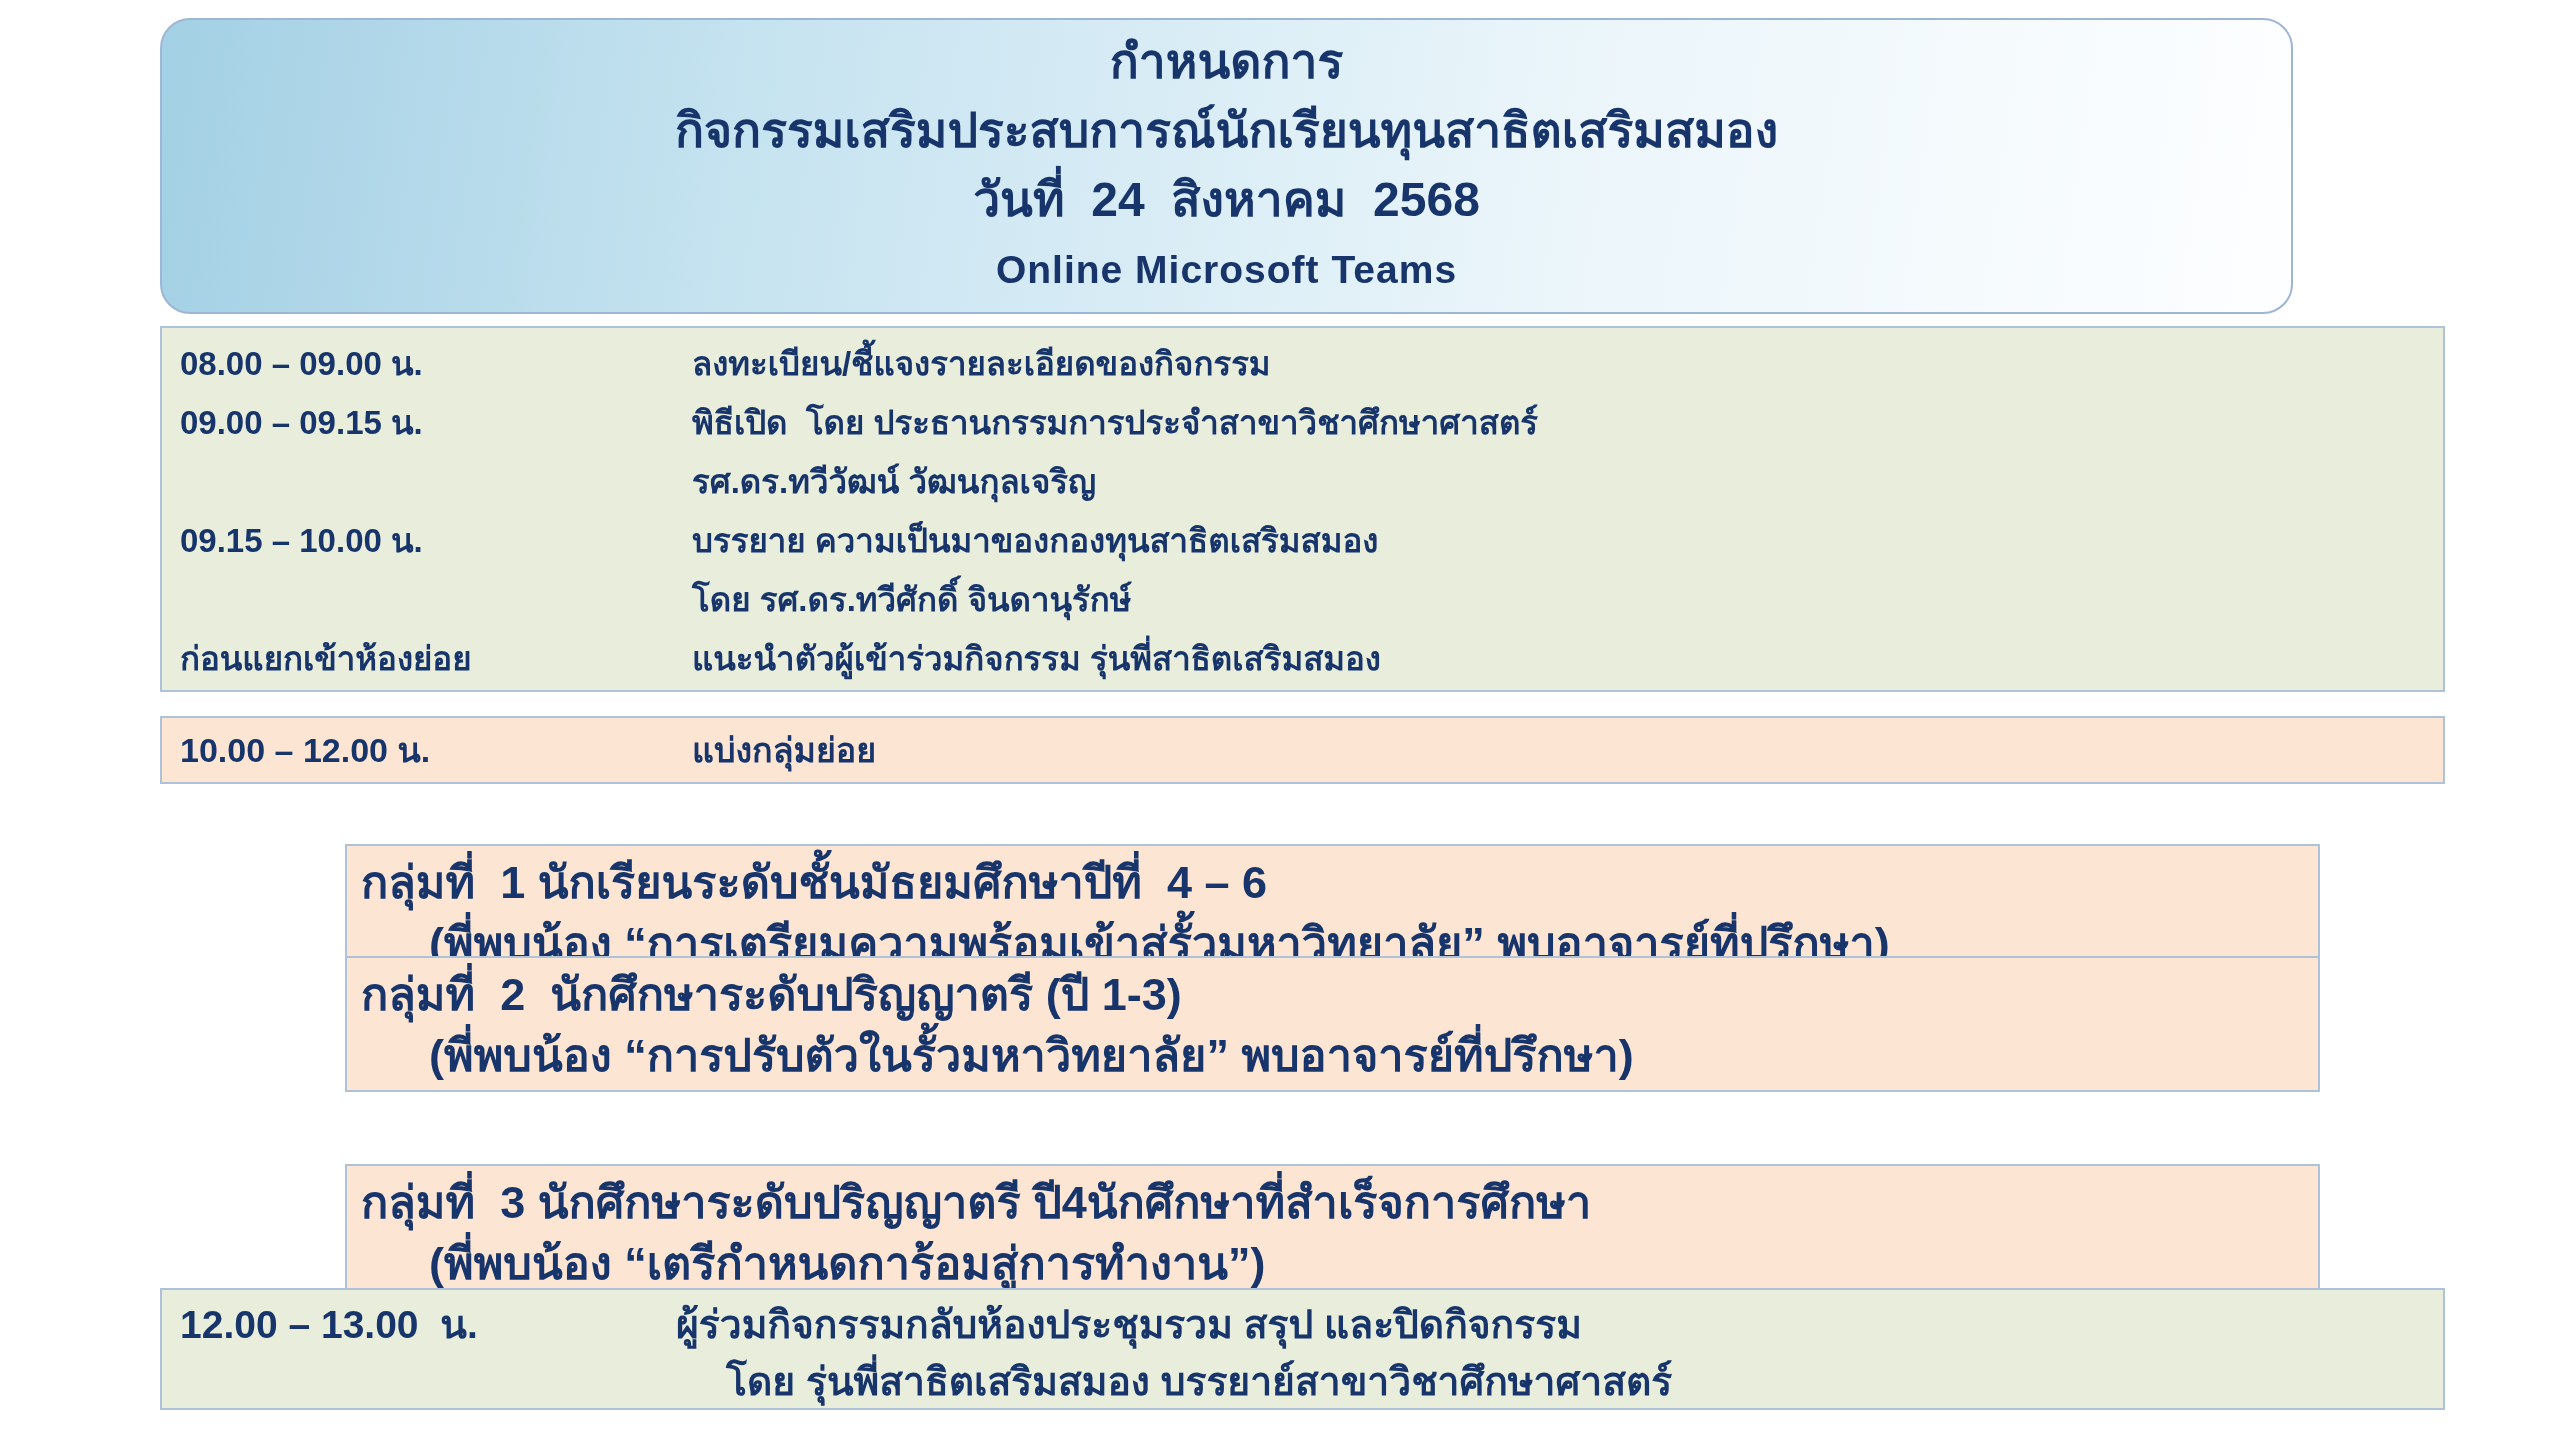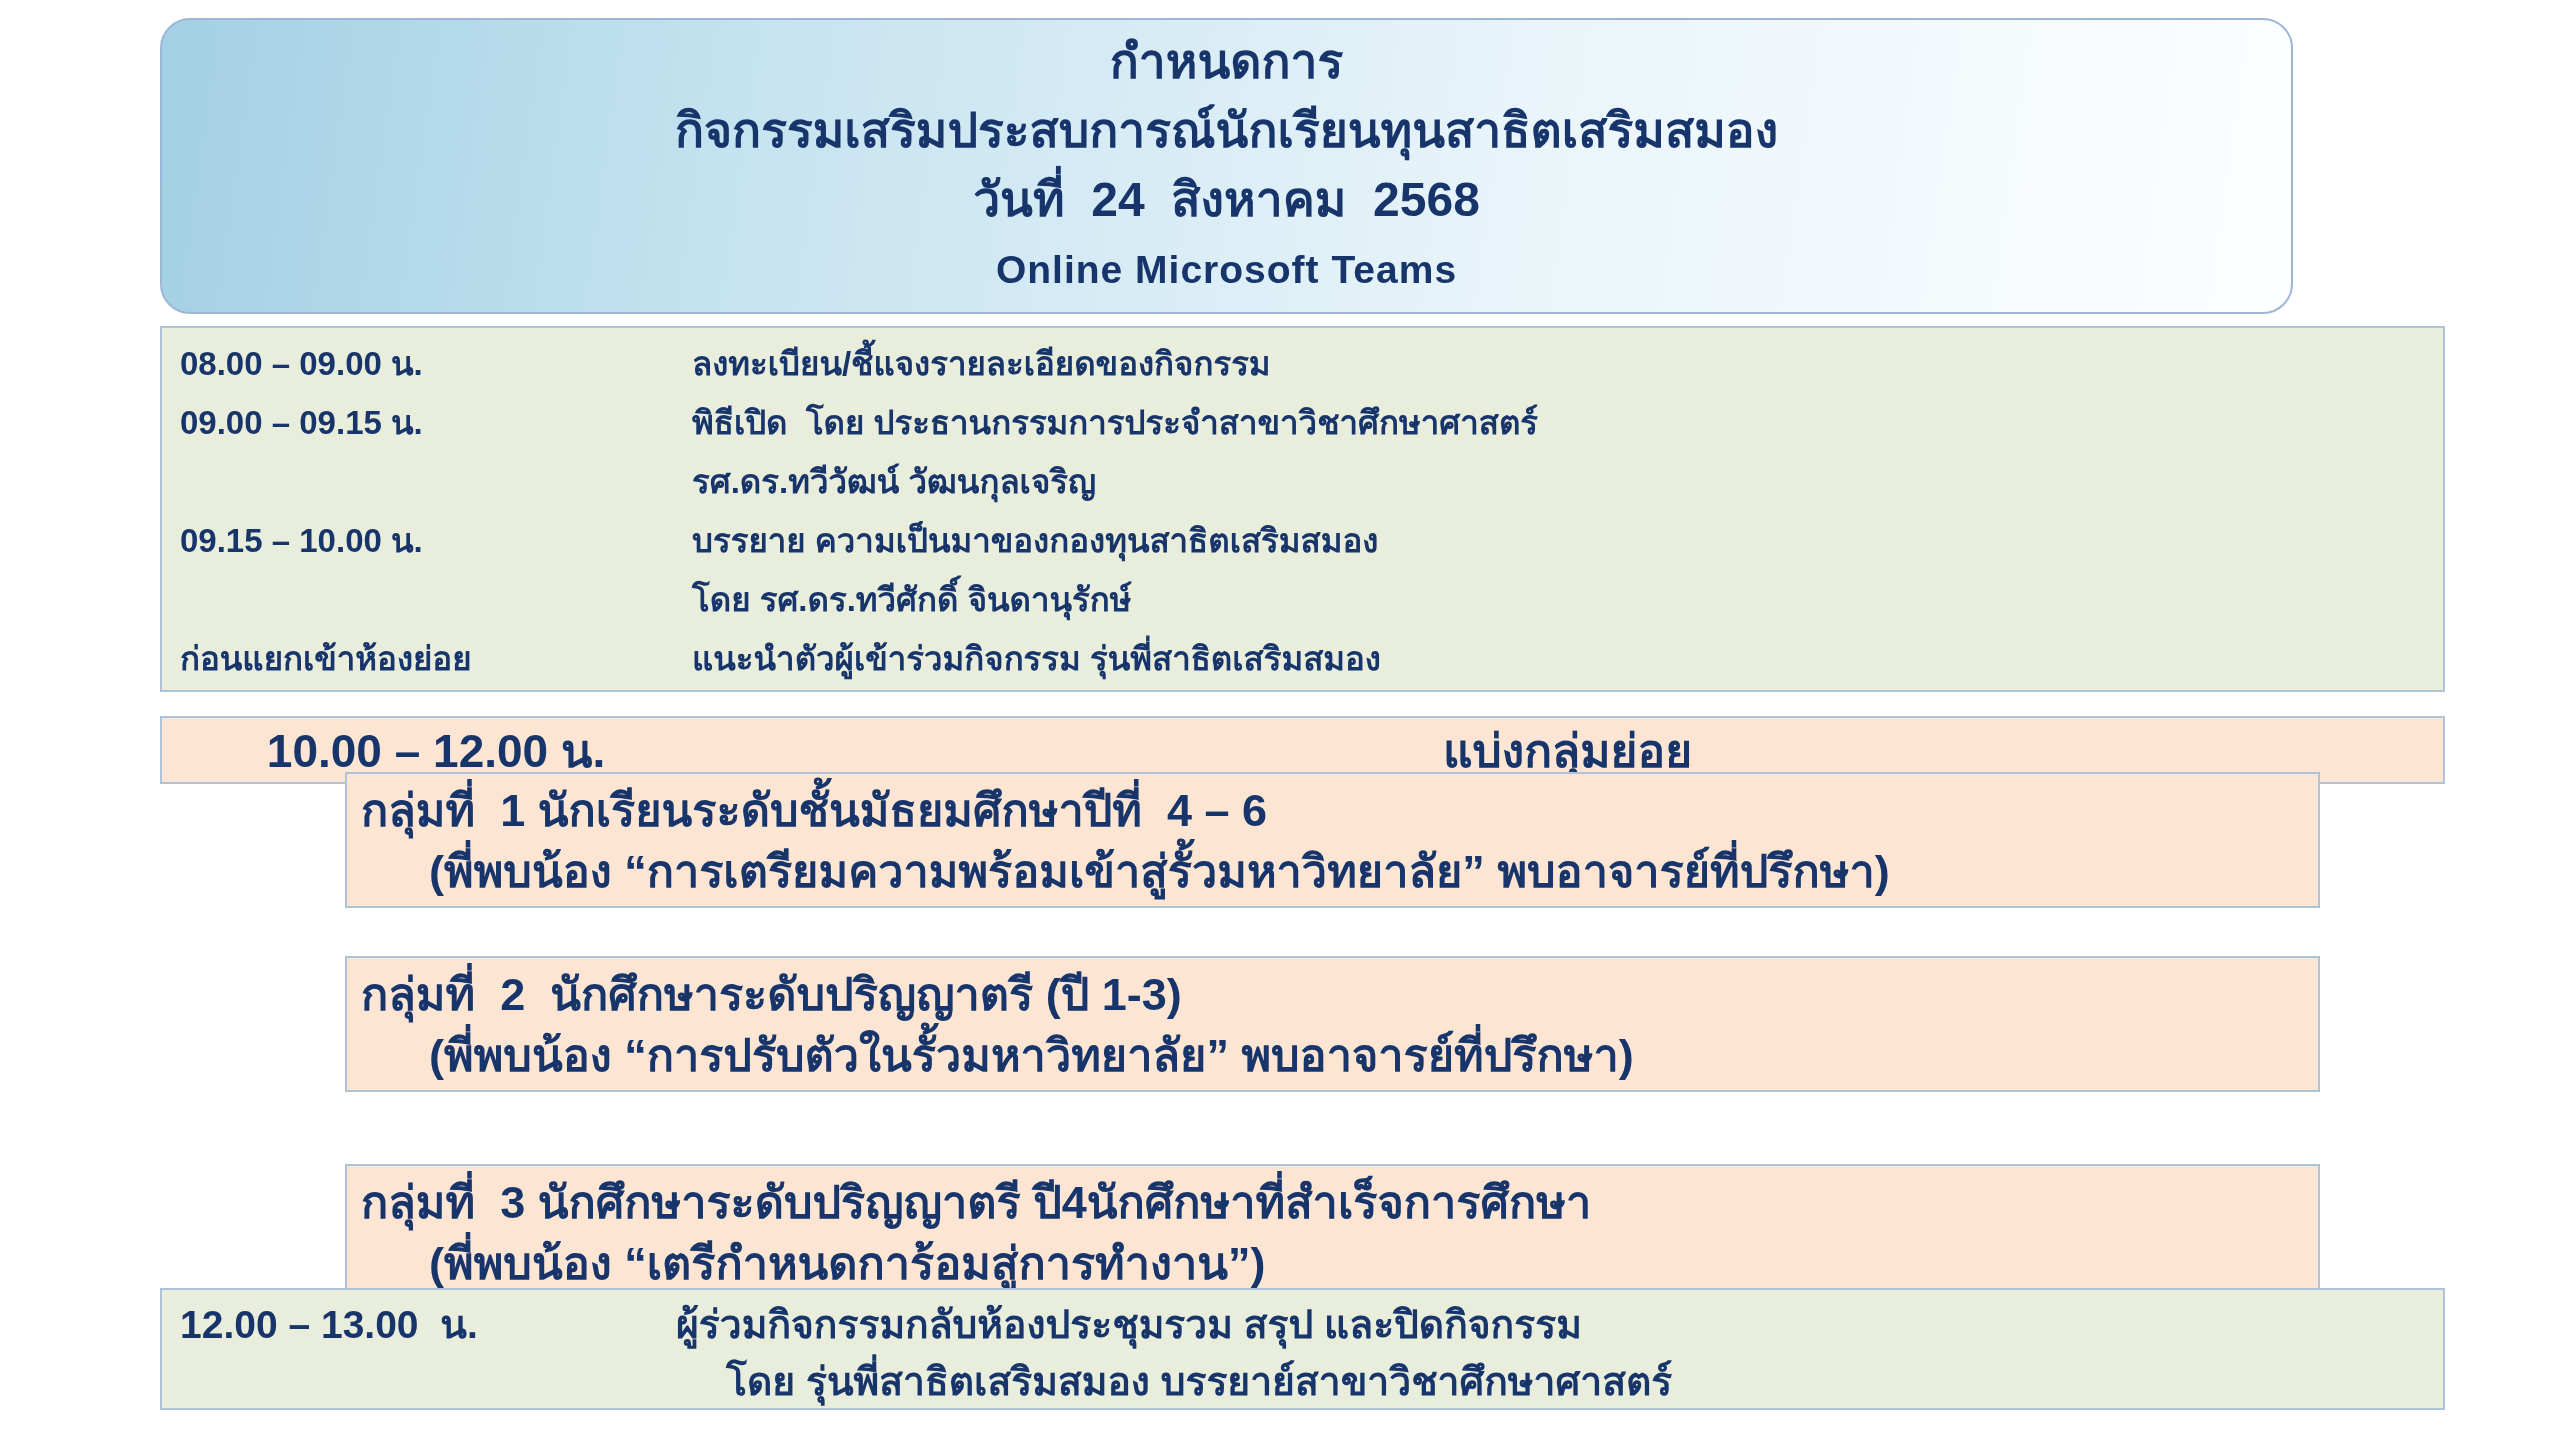--- a/index.html
+++ b/index.html
@@ -37,31 +37,30 @@
   }
   .sched-row { display:flex; font-size:33px; line-height:59px; }
   .sched-time { flex:0 0 512px; }
   .sched-act { flex:1; }
 
   
   .section-breakout {
     left:160px; top:716px; width:2285px; height:68px;
     padding-left:18px;
     display:flex; align-items:center;
-    font-size:46px;
-    text-align:center;
+    font-size:34px;
   }
 
   
   .group-box {
     left:345px; width:1975px; height:136px;
     padding:6px 0 0 14px;
     font-size:45px; line-height:61px;
   }
-  .group-box-1 { top:772px; }
+  .group-box-1 { top:844px; }
   .group-box-2 { top:956px; }
   .group-box-3 { top:1164px; }
   .group-detail { margin-left:68px; }
 
   
   .section-closing {
     left:160px; top:1288px; width:2285px; height:122px;
     padding:6px 0 0 18px;
     display:flex; font-size:39px; line-height:57px;
   }

